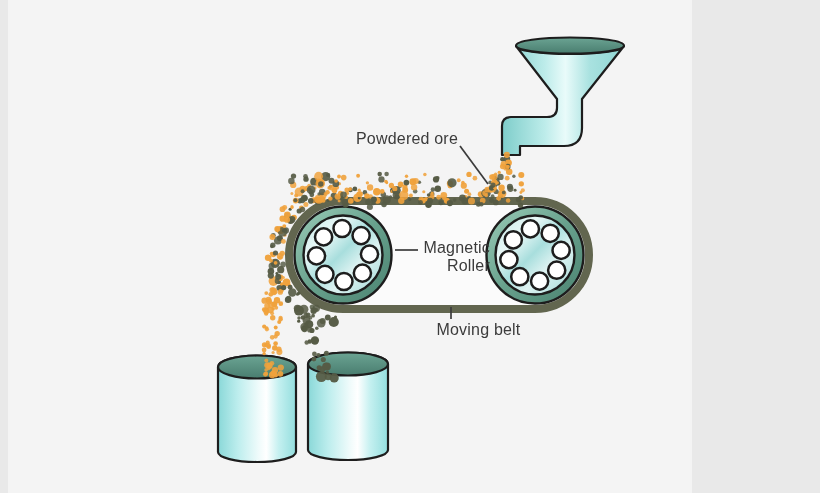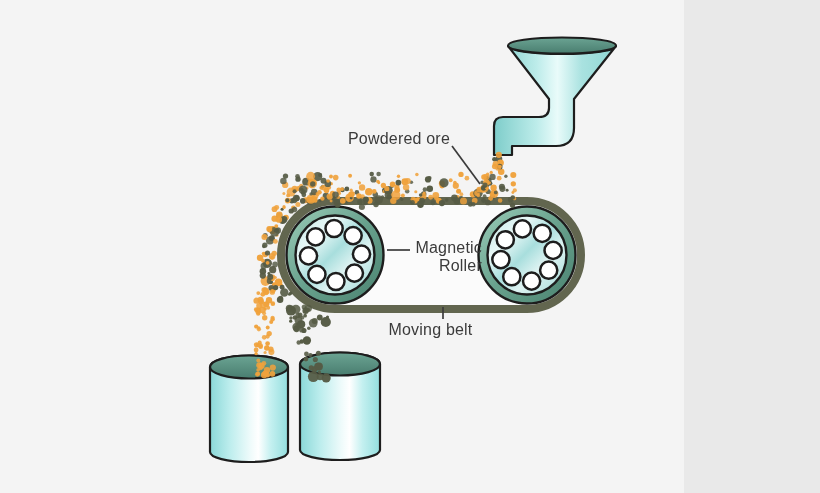--- a/index.html
+++ b/index.html
@@ -1,28 +1,29 @@
 <!DOCTYPE html>
 <html><head>
 <meta charset="utf-8">
 <style>
   html,body{margin:0;padding:0;background:#e9e9e9;}
   .canvas{
     position:relative;width:684px;height:493px;overflow:hidden;
     background:var(--c-bg,#f4f4f4);
     font-family:"Liberation Sans", sans-serif;
+    margin-left:8px;
   }
   .diagram-svg{position:absolute;left:0;top:0;}
   .lbl{
     position:absolute;color:var(--c-text,#3b3b3b);
     font-size:16px;line-height:1.14;letter-spacing:.2px;
   }
   .lbl-ore{left:340px;top:130px;width:110px;text-align:right;}
   .lbl-roller{left:394px;top:239px;width:88px;text-align:right;}
-  .lbl-belt{left:368px;top:321px;width:125px;text-align:center;}
+  .lbl-belt{left:408px;top:321px;width:125px;text-align:center;}
 </style>
 </head>
 <body>
 
 <div class="canvas" style="--c-bg: #f4f4f4; --c-belt: #62664f; --c-belt-inner: #fbfbfb; --c-outline: #1d1d1d; --c-text: #3b3b3b;">
 
   <svg class="diagram-svg" width="820" height="493" viewBox="0 0 820 493">
     <defs>
       <linearGradient id="ringGrad" x1="0" y1="0" x2="1" y2="1">
         <stop offset="0" stop-color="#9bcdb9"></stop>

